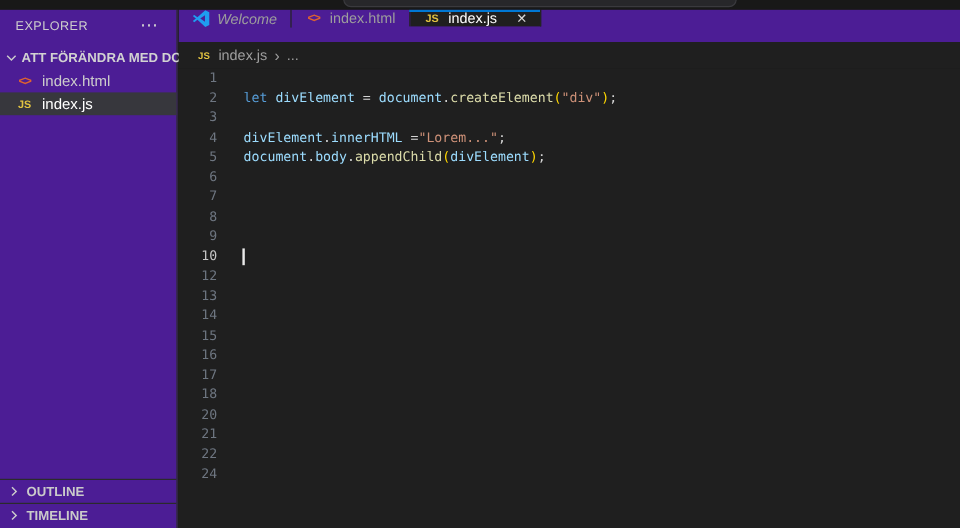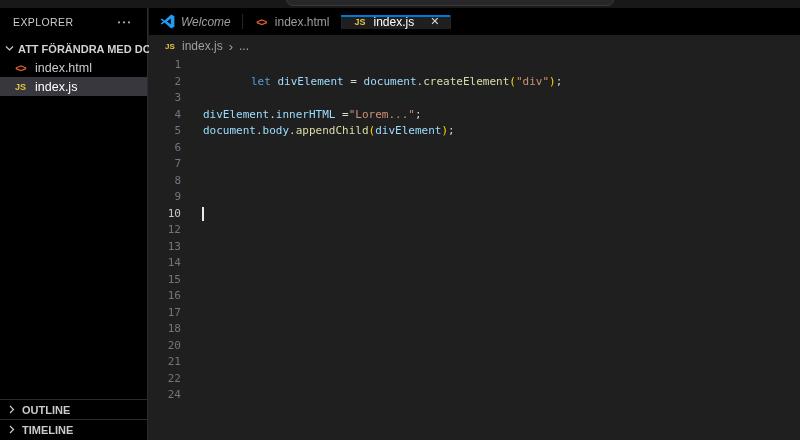--- a/index.html
+++ b/index.html
@@ -2,60 +2,60 @@
 <html style="--accent: #0078d4; --kw: #569cd6; --var: #9cdcfe; --fn: #dcdcaa; --str: #ce9178; --pun: #d4d4d4; --brk: #ffd700; --js-yellow: #e2c341; --html-orange: #e0632f;"><head>
 <meta charset="utf-8">
 <style>
   html,body{margin:0;padding:0;width:800px;height:440px;overflow:hidden;background:#1f1f1f;
     font-family:"Liberation Sans",sans-serif;}
   *{box-sizing:border-box;}
   .titlebar{position:absolute;left:0;top:0;width:800px;height:8px;background:#181818;z-index:6;overflow:hidden;}
   .command-center{position:absolute;left:286px;top:-7px;width:328px;height:13px;background:#27272a;
     border:1px solid #3a3a3e;border-radius:7px;}
   
-  .sidebar{position:absolute;left:0;top:8px;width:148px;height:432px;background:#000000;
+  .sidebar{position:absolute;left:0;top:8px;width:148px;height:432px;background:#4c1d95;
     border-right:1px solid #2b2b2b;color:#cccccc;}
   .sb-header{height:27px;display:flex;align-items:center;justify-content:space-between;
     padding:0 15px 0 13px;font-size:10.5px;letter-spacing:.4px;color:#cccccc;}
   .more{font-size:15px;line-height:8px;color:#d0d0d0;cursor:pointer;}
   .tree{padding-top:4px;}
   .folder-row{height:19px;display:flex;align-items:center;gap:3px;padding-left:4px;
     font-weight:bold;font-size:11px;color:#d2d2d2;white-space:nowrap;}
   .file-row{height:19px;display:flex;align-items:center;gap:7px;padding-left:13px;font-size:12.5px;color:#cccccc;}
   .file-row.selected{background:#37373d;color:#ffffff;}
   .fi{width:15px;text-align:center;flex:none;display:inline-flex;align-items:center;justify-content:center;}
   .js-ic{color:var(--js-yellow);font-weight:bold;font-size:9px;letter-spacing:0;}
   .html-ic{color:var(--html-orange);font-weight:bold;font-size:10.5px;letter-spacing:-1px;}
   .sb-bottom{position:absolute;left:0;bottom:1px;width:100%;text-align:right;}
   .section-row{height:20px;display:flex;align-items:center;gap:5px;padding-left:6px;
     font-weight:bold;font-size:11px;border-top:1px solid #2b2b2b;color:#cacaca;}
   .chev{flex:none;display:inline-flex;}
   
   .editor-col{position:absolute;left:149px;top:8px;width:651px;height:432px;background:#1f1f1f;}
-  .tabbar{height:27px;background:#000000;display:flex;align-items:center;}
+  .tabbar{height:27px;background:#4c1d95;display:flex;align-items:flex-start;}
   .tab{display:flex;align-items:center;gap:6px;padding:0 11px;font-size:12px;color:#9d9d9d;
     border-right:1px solid #242424;position:relative;cursor:pointer;white-space:nowrap;}
   .tab.active{background:#1f1f1f;color:#ffffff;}
   .tab.active::before{content:"";position:absolute;left:-1px;top:0;right:0;height:2px;background:var(--accent);}
   .tab.preview .label{font-style:italic;}
   .tab .close{margin-left:10px;font-size:11px;color:#d6d6d6;}
   .breadcrumb{height:22px;display:flex;align-items:center;gap:6px;padding-left:15px;
     font-size:12px;color:#9f9f9f;background:#1f1f1f;}
   .breadcrumb .bc-sep{font-size:13px;color:#9f9f9f;}
   .breadcrumb .fi{width:12px;}
   .breadcrumb .js-ic{font-size:8px;}
   
   .code{position:relative;height:383px;overflow:hidden;background:#1f1f1f;
     font-family:"DejaVu Sans Mono",monospace;font-size:11px;}
   .cl{display:flex;height:16.5px;line-height:16.5px;white-space:pre;}
   .ln{width:32px;text-align:right;color:#6e7681;flex:none;}
   .cl.cur .ln{color:#c8c8c8;}
   .lc{padding-left:22px;position:relative;color:#d4d4d4;}
   .cursor{position:absolute;left:21px;top:1px;width:1.5px;height:14px;background:#eaeaea;}
-  .tok-kw{color:var(--kw);margin-left:48px;}
+  .tok-kw{color:var(--kw);}
   .tok-var{color:var(--var);}
   .tok-fn{color:var(--fn);}
   .tok-str{color:var(--str);}
   .tok-pun{color:var(--pun);}
   .tok-brk{color:var(--brk);}
 </style>
 </head>
 <body>
 
 <div class="titlebar">

